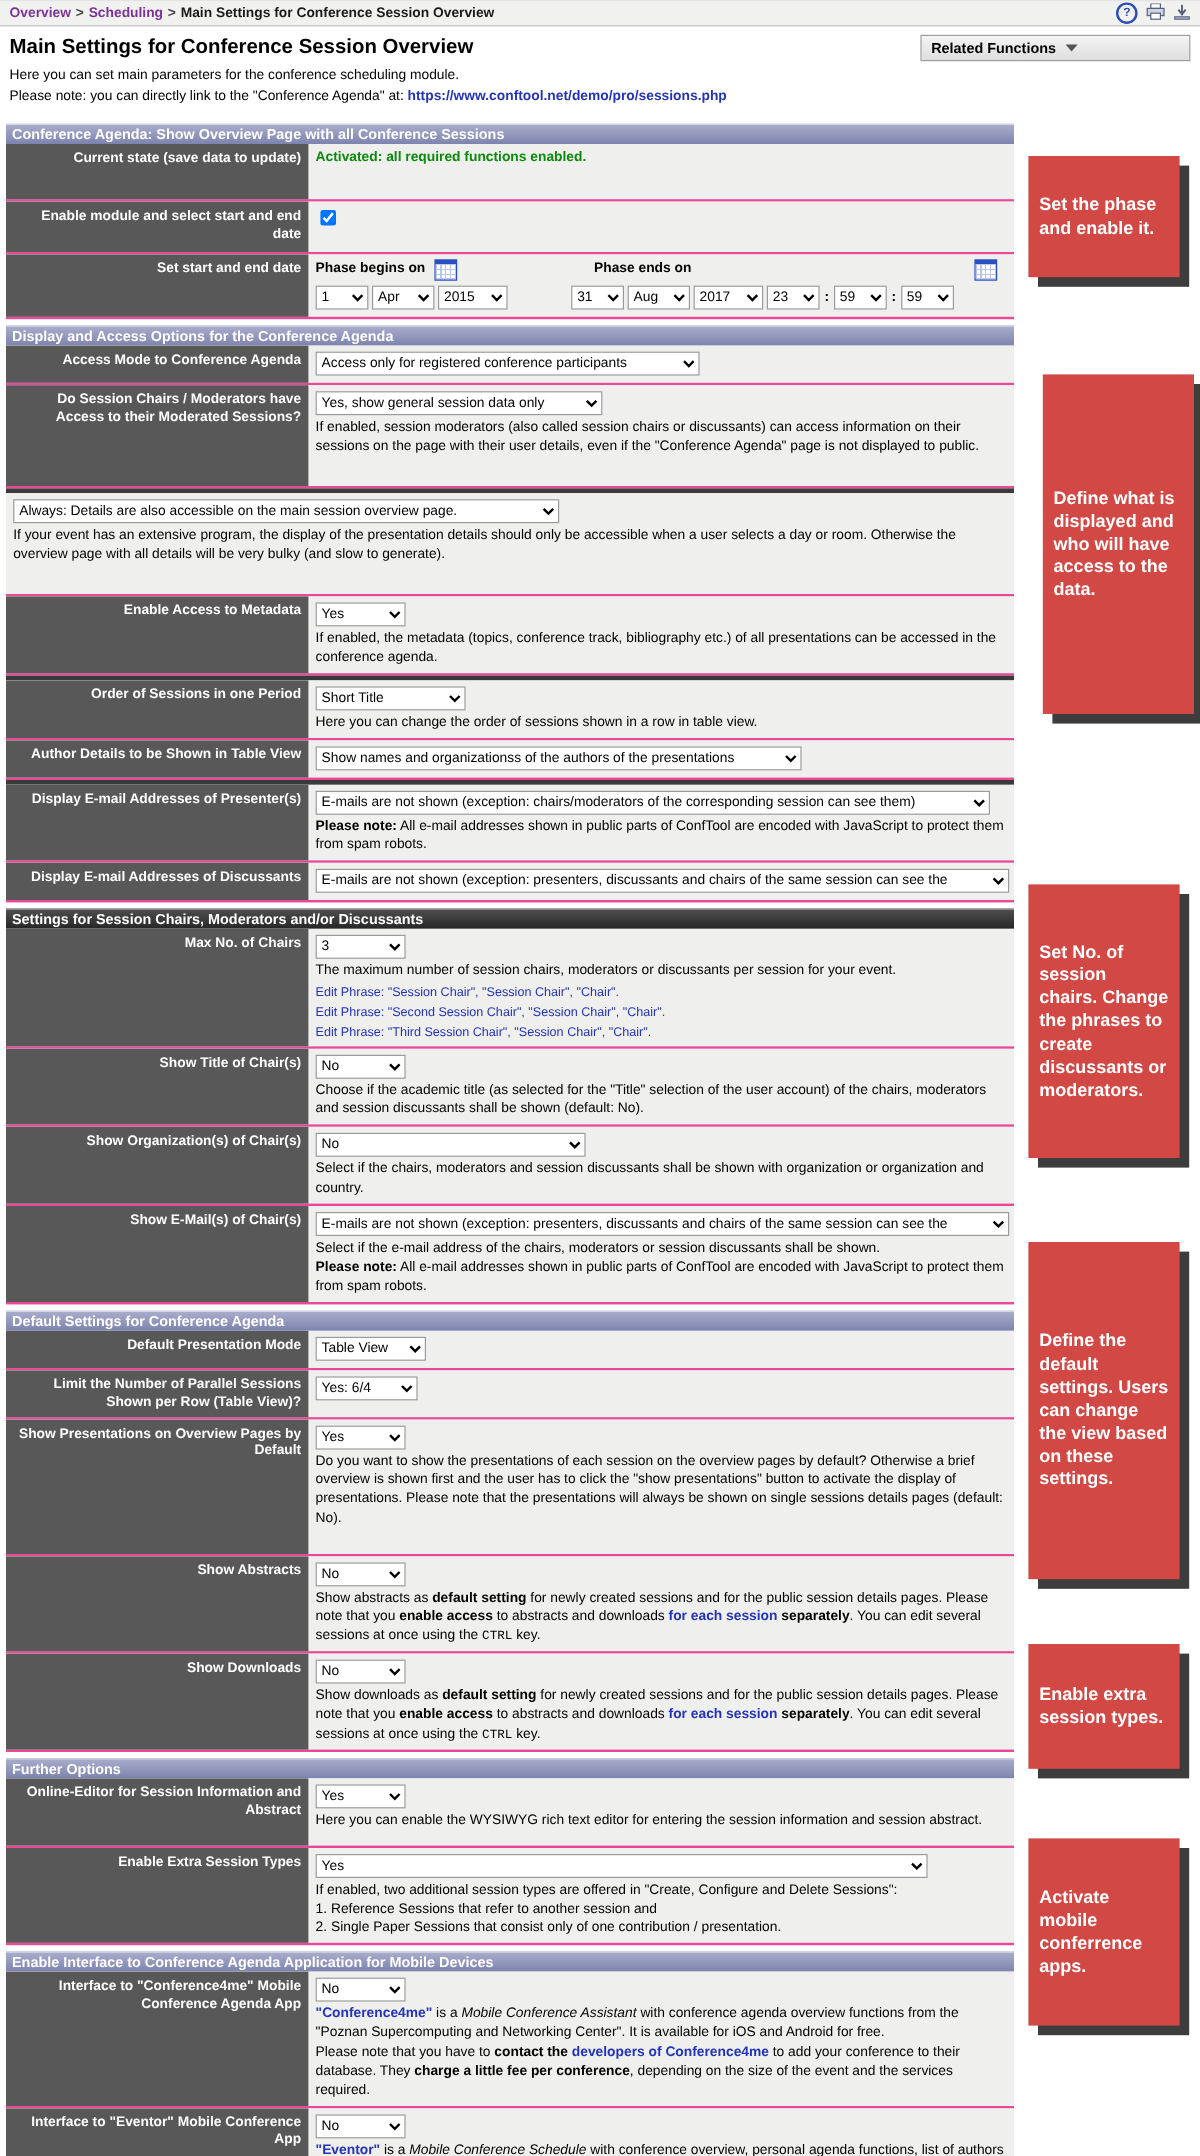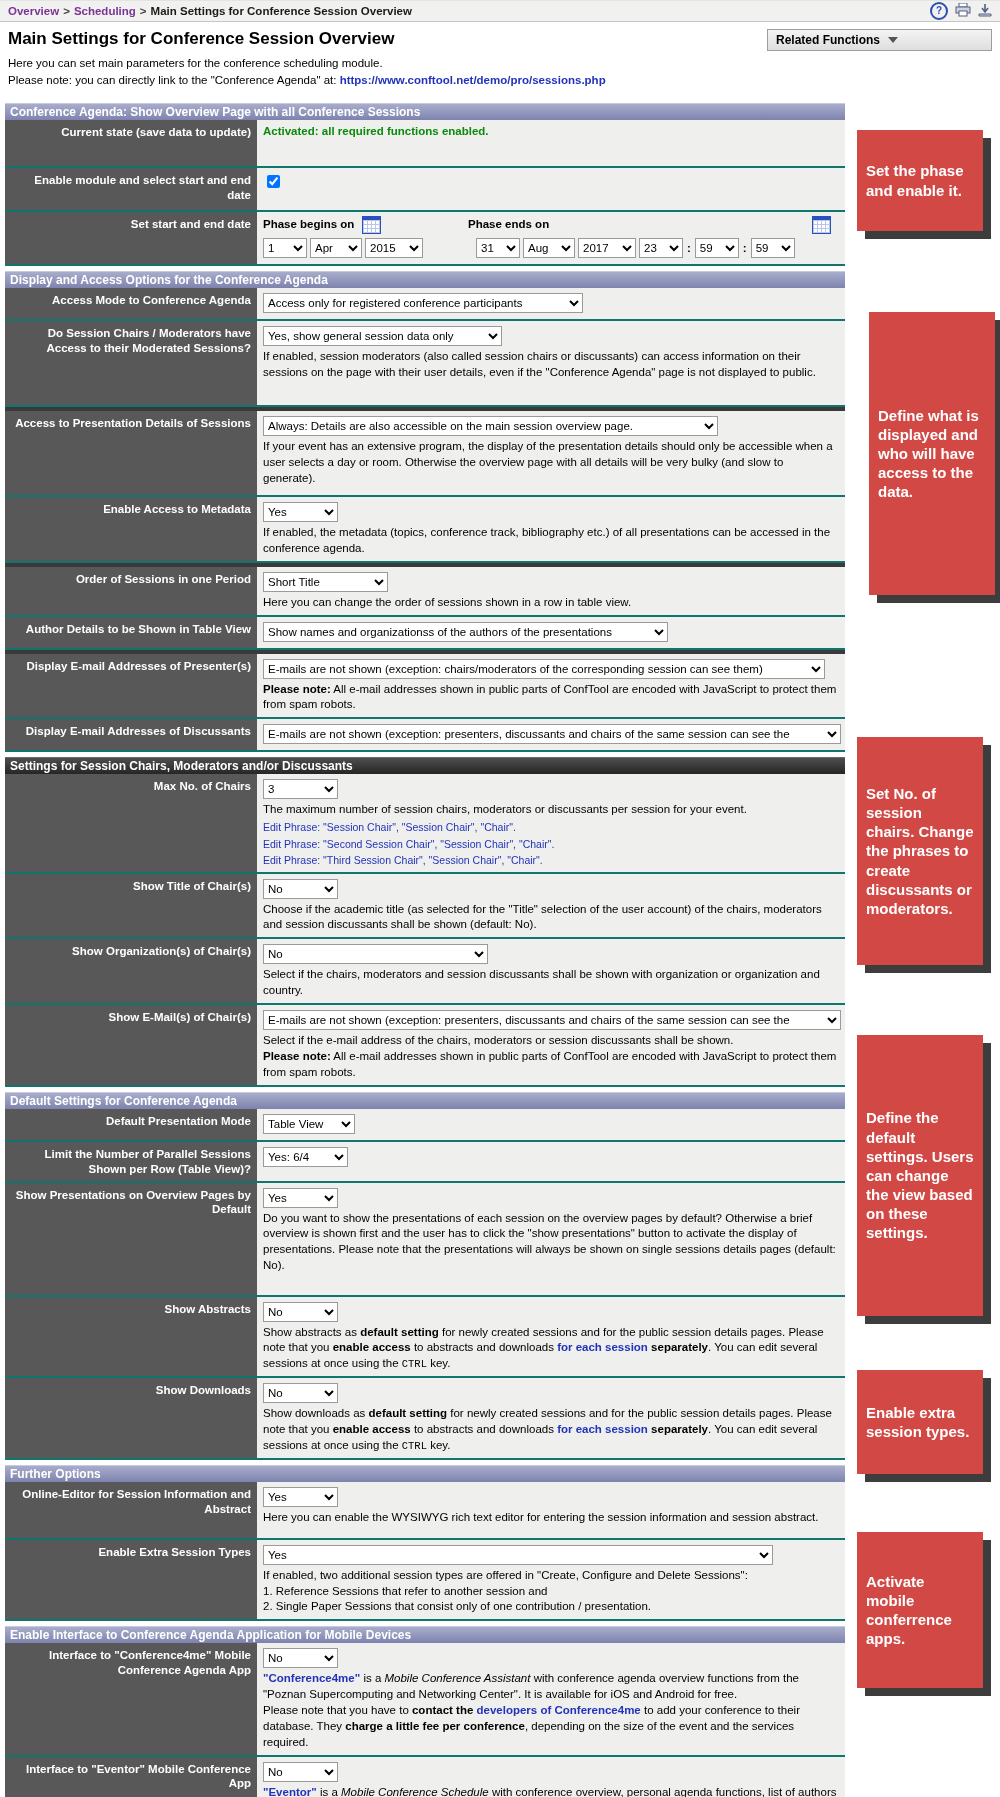--- a/index.html
+++ b/index.html
@@ -28,34 +28,34 @@
 
   
   .intro{padding:5px 8px 4px 8px;font-size:11.5px;line-height:1.5;min-height:38px;}
   a.lnk-b{color:#2233bb;font-weight:bold;text-decoration:none;cursor:pointer;}
 
   
   .tbl{margin-left:5px;width:840px;}
   .sec{height:17px;background:linear-gradient(#a9adcb,#7d83ae);border-top:1px solid #c8cbdd;color:#fff;
        font-weight:bold;font-size:12px;padding:1px 0 0 5px;box-sizing:border-box;margin-top:5px;}
   .sec.dark{background:linear-gradient(#4e4e4e,#262626);border-top:1px solid #6a6a6a;}
-  .row{display:flex;border-bottom:2px solid #0f766e;background:#efefee;}
+  .row{display:flex;border-bottom:2px solid #ec4899;background:#efefee;}
   .lab{width:252px;min-width:252px;background:#585858;color:#fff;font-weight:bold;font-size:11.5px;
        text-align:right;padding:5px 6px 4px 6px;box-sizing:border-box;line-height:1.3;}
   .con{flex:1;padding:4px 8px 4px 6px;font-size:11.5px;line-height:1.38;}
   .darksep{height:4px;background:#3a3a3a;}
   .status-ok{color:#0b8a0b;font-weight:bold;}
   select{font-family:"Liberation Sans",sans-serif;font-size:11.5px;height:20px;margin:1px 0 2px 0;
          background:#fff;border:1px solid #9a9a9a;}
   .desc{margin-top:1px;}
   .b{font-weight:bold;}
   .i{font-style:italic;}
   .mono{font-family:"Liberation Mono",monospace;font-size:10.5px;}
   .phrase{color:#2233bb;font-size:10.5px;margin-top:2px;cursor:pointer;}
-  .datehdr{display:flex;align-items:flex-end;font-weight:bold;}
+  .datehdr{display:flex;align-items:flex-end;font-weight:bold;gap:27px;}
   .datehdr .g1{width:205px;display:flex;align-items:center;gap:8px;}
   .datehdr .g2{flex:1;display:flex;align-items:center;}
   .cal{width:17px;height:13px;border:1px solid #2a4fbf;border-top:4px solid #2a4fbf;background-color:#fff;
        background-image:repeating-linear-gradient(90deg,#b9c4ea 0 1px,transparent 1px 4px),
                         repeating-linear-gradient(#b9c4ea 0 1px,transparent 1px 4px);
        display:inline-block;cursor:pointer;}
   .dateline{display:flex;align-items:center;margin-top:3px;}
   .dateline .dg1{width:213px;display:flex;align-items:center;gap:3px;}
   .dateline .dg2{display:flex;align-items:center;gap:3px;}
   .colon{font-weight:bold;margin:0 1px;}
@@ -173,21 +173,20 @@
       <div class="lab">Do Session Chairs / Moderators have Access to their Moderated Sessions?</div>
       <div class="con">
         <select style="width:239px;"><option>Yes, show general session data only</option></select>
         <div class="desc">If enabled, session moderators (also called session chairs or discussants) can access information on their sessions on the page with their user details, even if the "Conference Agenda" page is not displayed to public.</div>
       </div>
     </div>
 
     <div class="darksep"></div>
 
     <div class="row" style="min-height:84px;">
-      <div class="lab">Access to Presentation Details of Sessions</div>
       <div class="con">
         <select style="width:455px;"><option>Always: Details are also accessible on the main session overview page.</option></select>
         <div class="desc">If your event has an extensive program, the display of the presentation details should only be accessible when a user selects a day or room. Otherwise the overview page with all details will be very bulky (and slow to generate).</div>
       </div>
     </div>
 
     <div class="row" style="min-height:58px;">
       <div class="lab">Enable Access to Metadata</div>
       <div class="con">
         <select style="width:75px;"><option>Yes</option></select>

